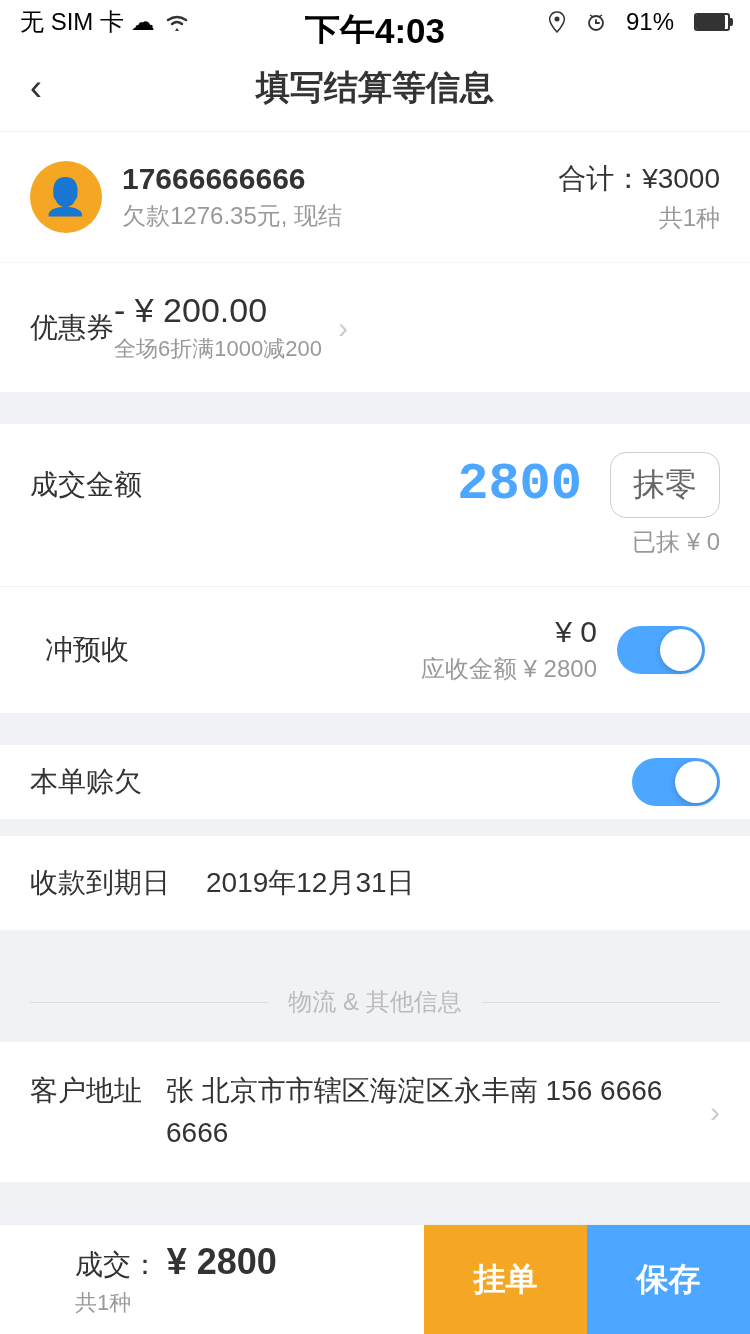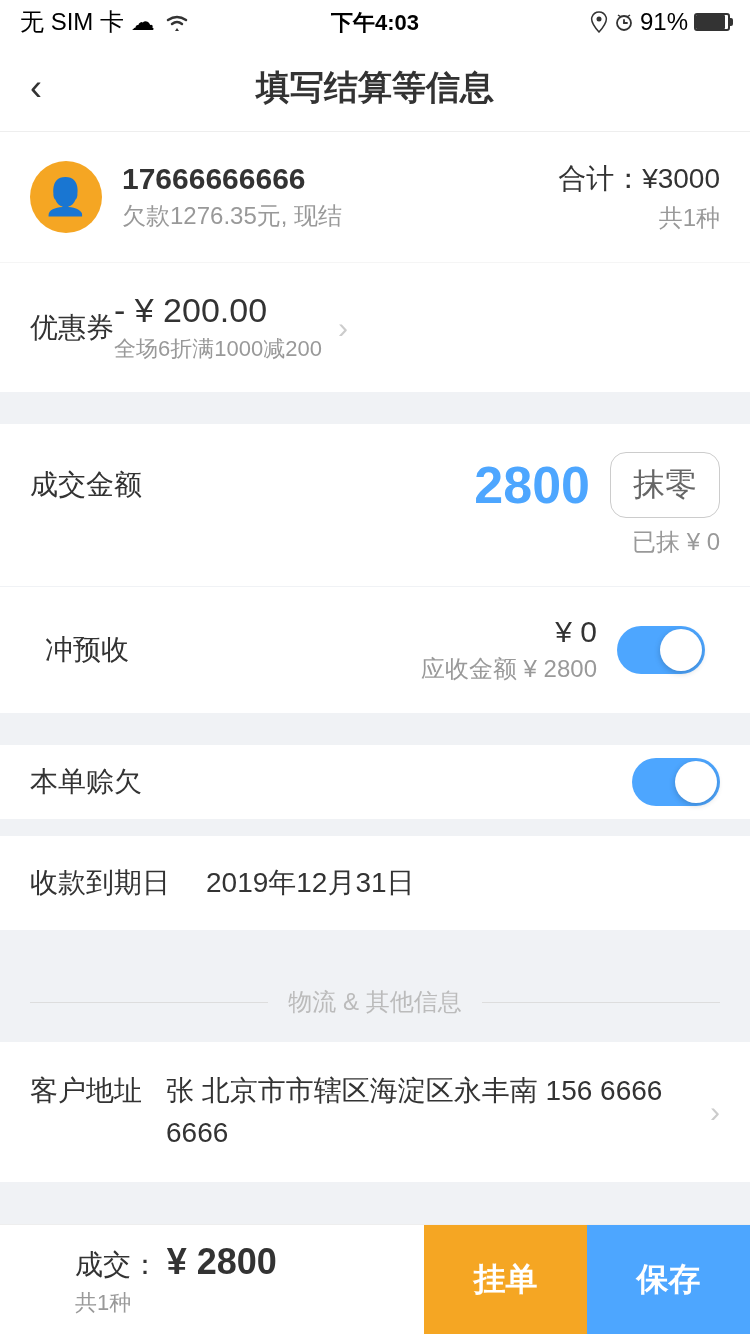--- a/index.html
+++ b/index.html
@@ -25,31 +25,31 @@
       font-size: 26px;
       font-weight: 500;
     }
     .status-left {
       display: flex;
       align-items: center;
       gap: 8px;
       font-size: 24px;
     }
     .status-center {
-      font-size: 22px;
+      font-size: 35px;
       font-weight: 600;
       position: absolute;
       left: 50%;
       transform: translateX(-50%);
       top: 8px;
     }
     .status-right {
       display: flex;
       align-items: center;
-      gap: 6px;
+      gap: 20px;
       font-size: 24px;
     }
     .battery {
       width: 36px;
       height: 18px;
       border: 2px solid #333;
       border-radius: 3px;
       position: relative;
       display: inline-flex;
       align-items: center;
@@ -200,21 +200,22 @@
       justify-content: space-between;
       margin-bottom: 8px;
     }
     .deal-label {
       font-size: 28px;
       color: #333;
     }
     .deal-value-wrapper {
       display: flex;
       align-items: center;
-      gap: 20px;
+      gap: 28px;
+      font-family: Liberation Mono, monospace;
     }
     .deal-amount {
       font-size: 52px;
       font-weight: 600;
       color: #4da6ff;
       line-height: 1;
     }
     .round-btn {
       border: 1.5px solid #ccc;
       border-radius: 16px;

